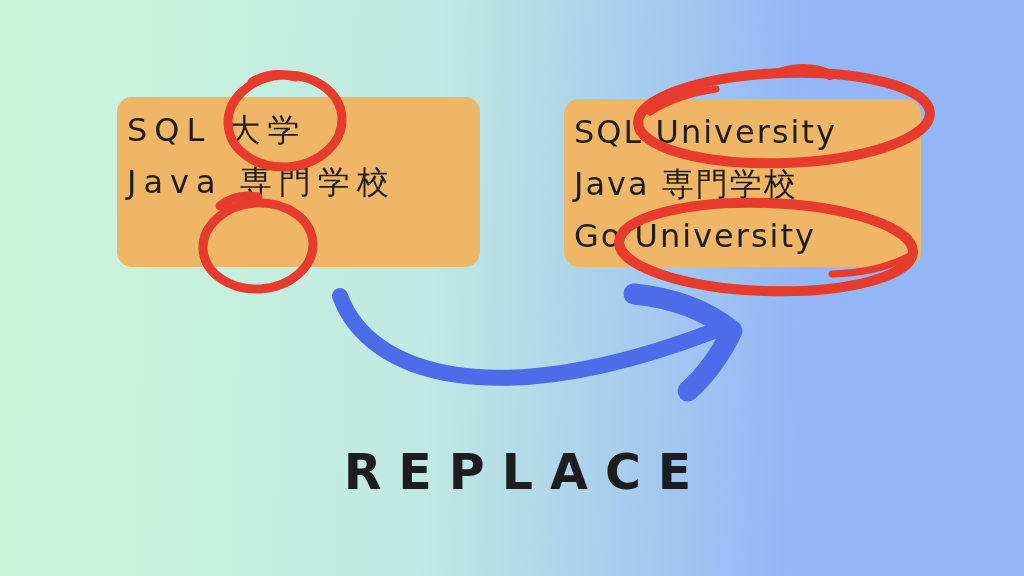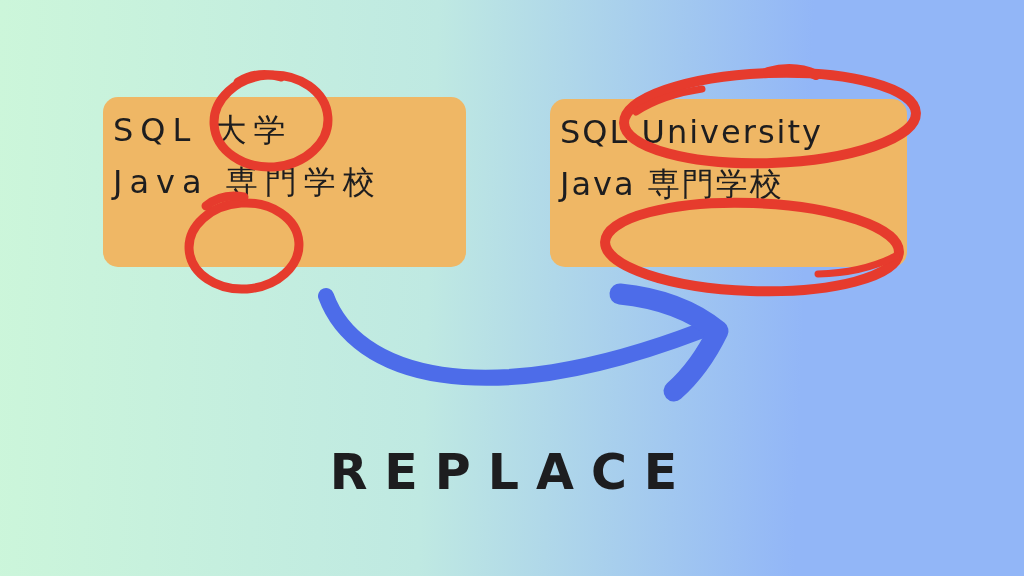--- a/index.html
+++ b/index.html
@@ -6,21 +6,21 @@
     --bg-left:#ccf6da; --bg-mid:#bfe9e2; --bg-right:#92b6f7;
     --box-bg:#efb765; --ink:#1d1d1f; --red:#e63b2d; --arrow-blue:#4d6ce9;
   }
   *{margin:0;padding:0;box-sizing:border-box;}
   html,body{width:1024px;height:576px;overflow:hidden;}
   body{
     font-family:"DejaVu Sans","Liberation Sans",sans-serif;
     background:linear-gradient(92deg,var(--bg-left) 0%,var(--bg-mid) 42%,var(--bg-right) 78%);
     position:relative;
   }
-  .stage{position:absolute;inset:0;}
+  .stage{position:absolute;inset:0;margin-left:14px;}
   .text-box{
     position:absolute;
     background:var(--box-bg);
     border-radius:15px;
     color:var(--ink);
     font-size:32px;
     line-height:52px;
     padding:7px 0 0 10px;
     white-space:nowrap;
   }
@@ -47,20 +47,21 @@
 <div class="stage">
 
   <div class="text-box box-before">
     <div>SQL 大学</div>
     <div>Java 専門学校</div>
   </div>
 
   <div class="text-box box-after">
     <div>SQL University</div>
     <div>Java 専門学校</div>
+    <div>Go University</div>
   </div>
 
   <svg class="overlay" viewBox="0 0 1024 576">
 
     <g>
       <ellipse class="pen pen-main" cx="271" cy="121" rx="57" ry="46" transform="rotate(-4 271 121)"></ellipse>
       <path class="pen pen-main" d="M 238 82 Q 258 70 281 77"></path>
     </g>
 
     <g>

